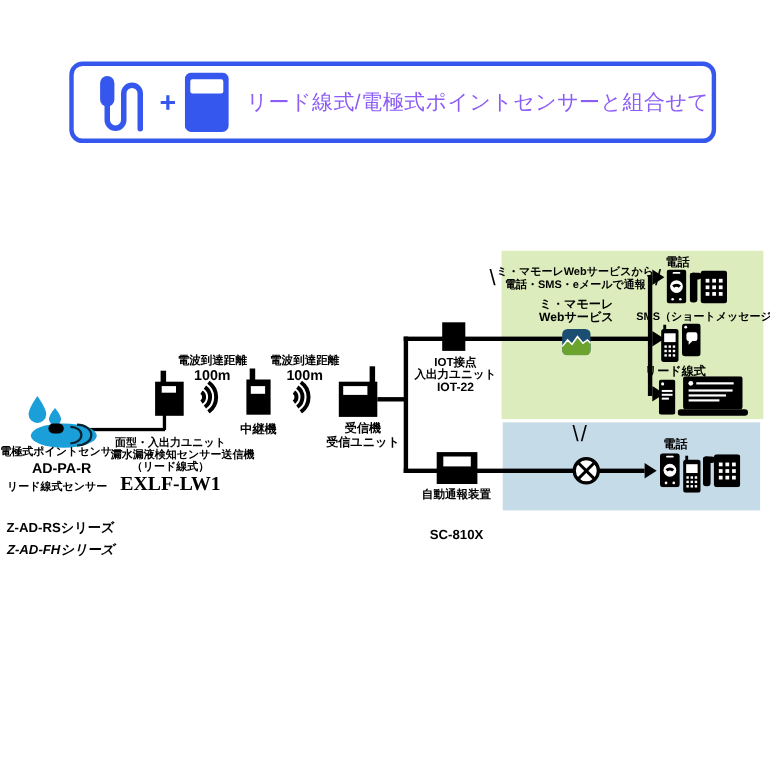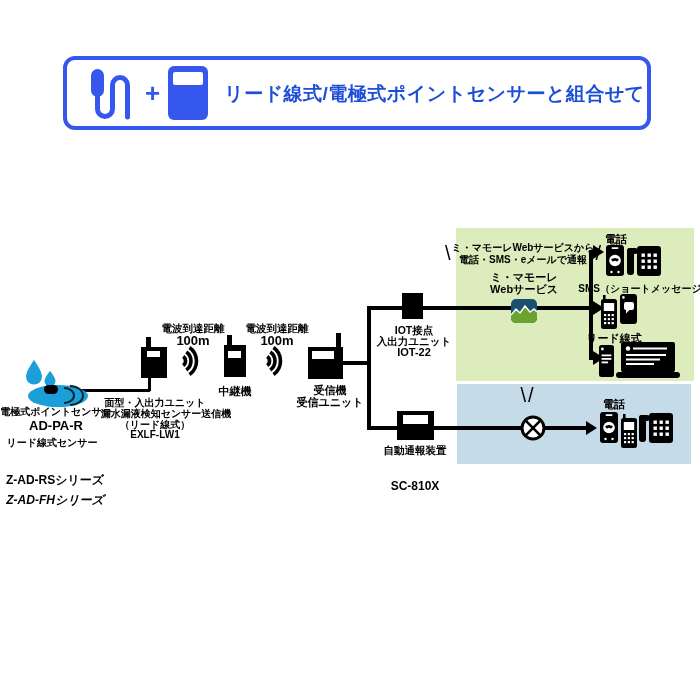--- a/index.html
+++ b/index.html
@@ -2,28 +2,28 @@
 <html><head>
 <meta charset="utf-8">
 <style>
   html,body{margin:0;padding:0;background:#fff;}
   .stage{position:relative;width:700px;height:700px;background:#fff;overflow:hidden;
          font-family:"Liberation Sans","DejaVu Sans",sans-serif;color:#000;}
   
   .banner{position:absolute;left:63px;top:56px;width:562px;height:66px;
           border:4px solid #3657ee;border-radius:12px;display:flex;align-items:center;
           padding-left:18px;}
-  .banner-text{margin-left:16px;color:#1d4ed8;font-size:19px;font-weight:700;
+  .banner-text{margin-left:16px;color:#8b5cf6;font-size:19px;font-weight:400;
                line-height:25px;letter-spacing:.5px;white-space:nowrap;}
   .plus{color:#3657ee;font-size:26px;font-weight:700;margin:0 8px;}
   
   .lbl{position:absolute;transform:translateX(-50%);text-align:center;font-weight:bold;
        white-space:nowrap;line-height:1.18;}
   .f10{font-size:10px;} .f105{font-size:10.5px;} .f11{font-size:11px;}
-  .f12{font-size:12px;margin-top:24px;} .f13{font-size:13px;} .f15{font-size:10px;}
+  .f12{font-size:12px;margin-top:24px;} .f13{font-size:13px;} .f15{font-size:18px;font-family:Liberation Serif, serif;}
   
   .h{position:absolute;background:#000;height:4px;}
   .v{position:absolute;background:#000;width:4px;}
   .thin{height:3px;}
   .ah{position:absolute;width:0;height:0;border-left:11px solid #000;
       border-top:7px solid transparent;border-bottom:7px solid transparent;}
   
   .dev{position:absolute;background:#000;}
   .scr{position:absolute;background:#fff;}
   .tip{position:absolute;background:#000;border-radius:4.5px;}

